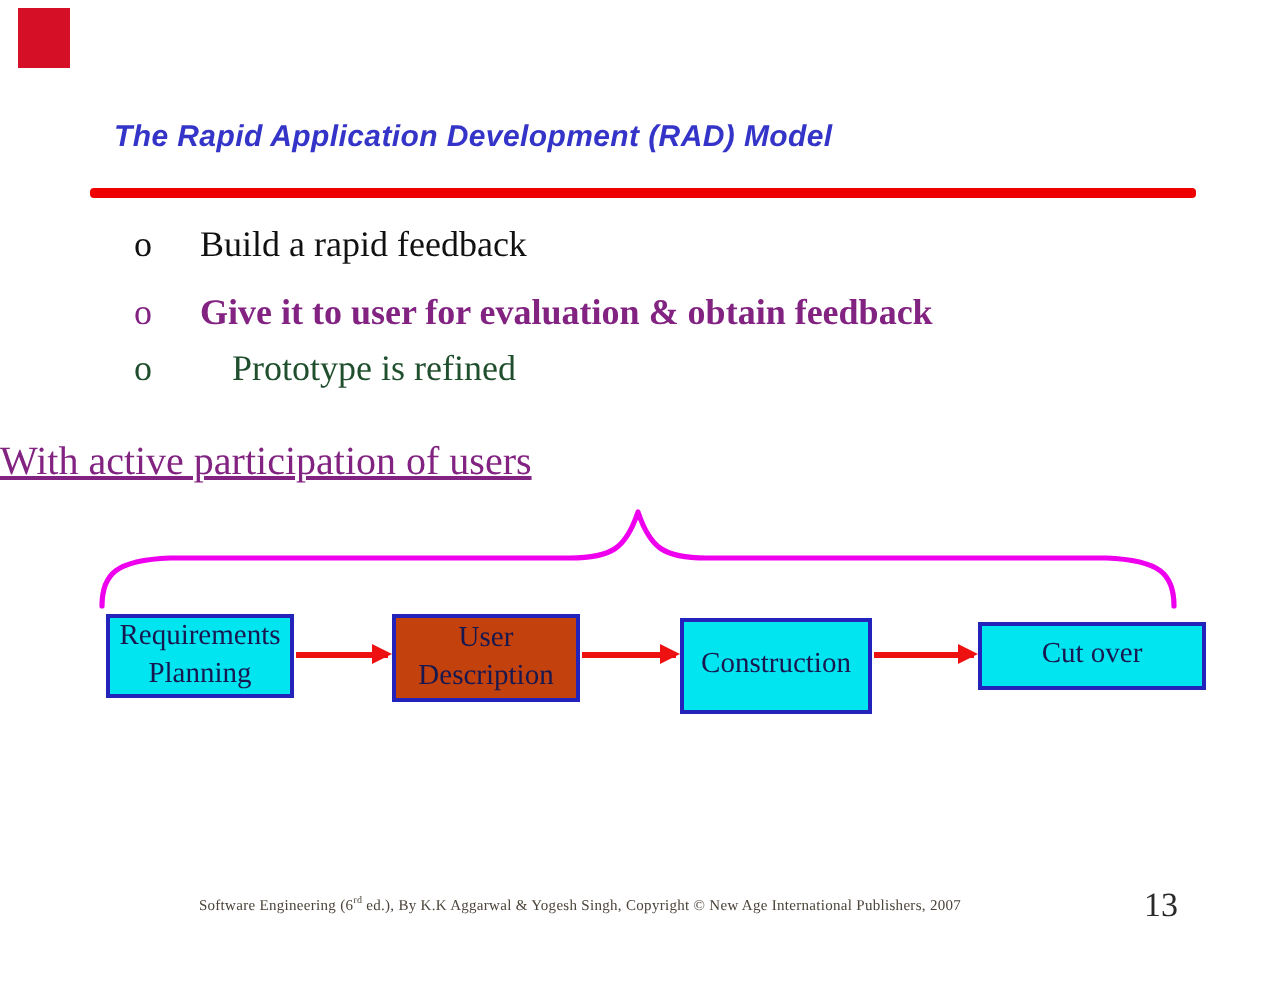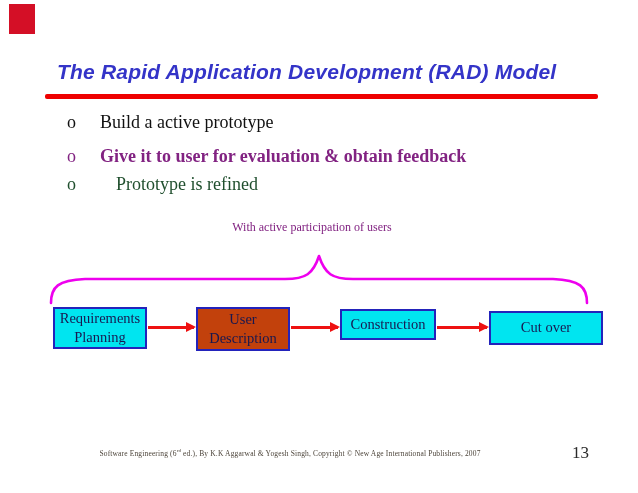--- a/index.html
+++ b/index.html
@@ -6,48 +6,48 @@
   .slide {
     position:relative; width:638px; height:493px; background:#ffffff;
     font-family:"Liberation Serif", serif; overflow:hidden;
   }
   
   .corner-square { position:absolute; left:9px; top:4px; width:26px; height:30px; }
   
   .title {
     position:absolute; left:57px; top:60px; width:560px; margin:0;
     font-family:"Liberation Sans", sans-serif; font-weight:bold; font-style:italic;
-    font-size:21px; letter-spacing:0.2px; white-space:nowrap;
+    font-size:15px; letter-spacing:0.2px; white-space:nowrap;
   }
   .rule { position:absolute; left:45px; top:94px; width:553px; height:5px; border-radius:2px; }
   
   .bullet { position:absolute; left:0; width:638px; font-size:18px; white-space:nowrap; }
   .bullet .marker { position:absolute; left:67px; top:0; }
   .bullet .btext { position:absolute; left:100px; top:0; }
   .bullet-1 { top:112px; }
   .bullet-2 { top:146px; }
   .bullet-3 { top:174px; }
   .bullet-3 .btext { left:116px; }
   
   .annotation {
-    position:absolute; left:0; top:220px; width:624px; text-align:center;
-    font-size:12px; white-space:nowrap;
+    position:absolute; left:0; top:220px; width:624px; text-align:left;
+    font-size:20px; white-space:nowrap;text-decoration:underline;
   }
   
   .brace { position:absolute; left:49px; top:250px; width:540px; height:57px; }
   .brace path { fill:none; stroke-width:2.6px; stroke-linecap:round; stroke-linejoin:round; }
   
   .pbox {
     position:absolute; box-sizing:border-box; border:2.5px solid;
     display:flex; flex-direction:column; align-items:center; justify-content:center;
     text-align:center; font-size:14.5px; line-height:1.32; white-space:nowrap;
   }
   .pbox-1 { left:53px;  top:307px; width:94px; height:42px; }
   .pbox-2 { left:196px; top:307px; width:94px; height:44px; }
-  .pbox-3 { left:340px; top:309px; width:96px; height:31px; }
+  .pbox-3 { left:340px; top:309px; width:96px; height:48px; }
   .pbox-4 { left:489px; top:311px; width:114px; height:34px; }
   
   .arrow { position:absolute; top:326px; height:2.6px; background:var(--arrow-color,#e00); }
   .arrow::after {
     content:""; position:absolute; right:-2px; top:50%; transform:translateY(-50%);
     border-left:10px solid var(--arrow-color,#e00);
     border-top:5.5px solid transparent; border-bottom:5.5px solid transparent;
   }
   .arrow-1 { left:148px; width:46px; }
   .arrow-2 { left:291px; width:47px; }
@@ -66,21 +66,21 @@
 <div class="slide">
 
   <div class="corner-square" style="background: rgb(212, 15, 38);"></div>
 
   <h1 class="title" style="color: rgb(52, 52, 200);">The Rapid Application Development (RAD) Model</h1>
 
   <div class="rule" style="background: rgb(238, 0, 0);"></div>
 
   <div class="bullet bullet-1">
     <span class="marker" style="color: rgb(17, 17, 17);">o</span>
-    <span class="btext" style="color: rgb(17, 17, 17);">Build a active prototype</span>
+    <span class="btext" style="color: rgb(17, 17, 17);">Build a rapid feedback</span>
   </div>
 
   <div class="bullet bullet-2">
     <span class="marker" style="color: rgb(130, 35, 130);">o</span>
     <span class="btext" style="color: rgb(130, 35, 130); font-weight: bold;">Give it to user for evaluation &amp; obtain feedback</span>
   </div>
 
   <div class="bullet bullet-3">
     <span class="marker" style="color: rgb(32, 79, 46);">o</span>
     <span class="btext" style="color: rgb(32, 79, 46);">Prototype is refined</span>

